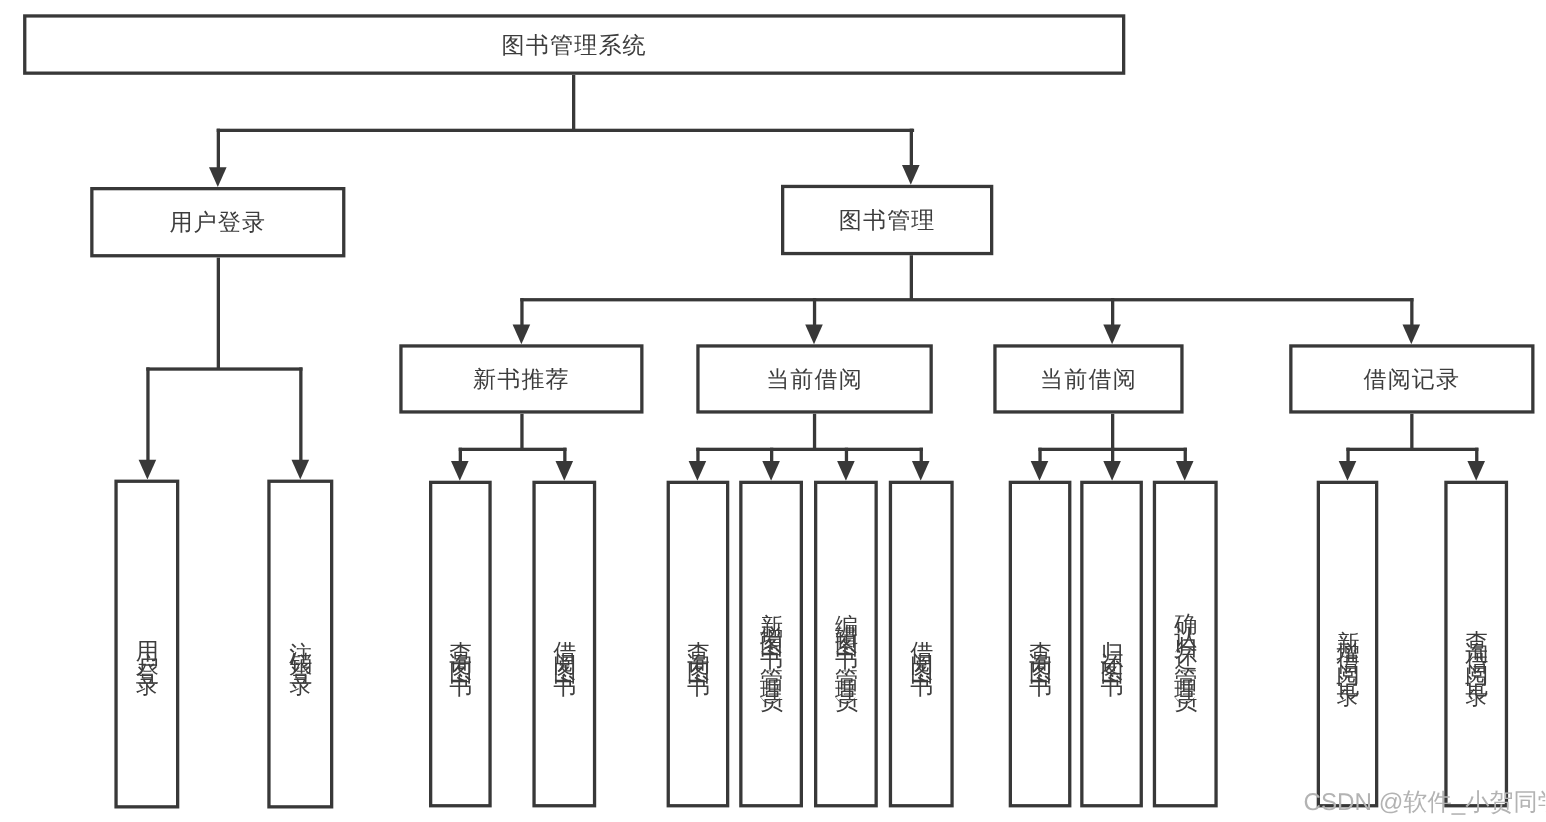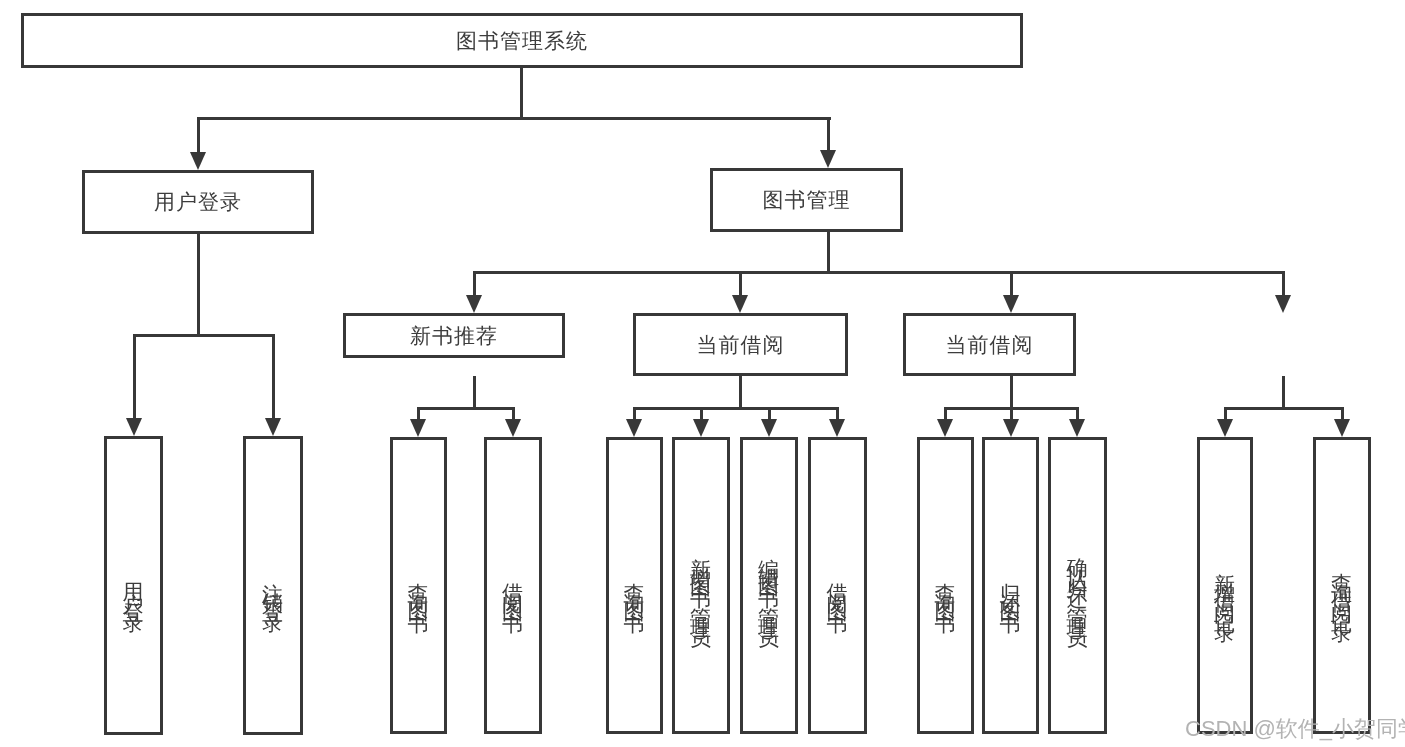--- a/index.html
+++ b/index.html
@@ -133,29 +133,32 @@
     <span class="h-label">图书管理系统</span>
   </div>
 
   <div class="box" style="left:82px;top:170px;width:232px;height:64px">
     <span class="h-label">用户登录</span>
   </div>
   <div class="box" style="left:710px;top:168px;width:193px;height:64px">
     <span class="h-label">图书管理</span>
   </div>
 
-  <div class="box" style="left:343px;top:313px;width:222px;height:45px">
+  <div class="box" style="left:363px;top:313px;width:222px;height:63px">
     <span class="h-label">新书推荐</span>
   </div>
   <div class="box" style="left:633px;top:313px;width:215px;height:63px">
     <span class="h-label">当前借阅</span>
   </div>
   <div class="box" style="left:903px;top:313px;width:173px;height:63px">
     <span class="h-label">当前借阅</span>
   </div>
+  <div class="box" style="left:1172px;top:313px;width:223px;height:63px">
+    <span class="h-label">借阅记录</span>
+  </div>
 
   <div class="box" style="left:104px;top:436px;width:59px;height:299px">
     <span class="v-label">用户登录</span>
   </div>
   <div class="box" style="left:243px;top:436px;width:60px;height:299px">
     <span class="v-label">注销登录</span>
   </div>
 
   <div class="box" style="left:390px;top:437px;width:57px;height:297px">
     <span class="v-label">查询图书</span>

